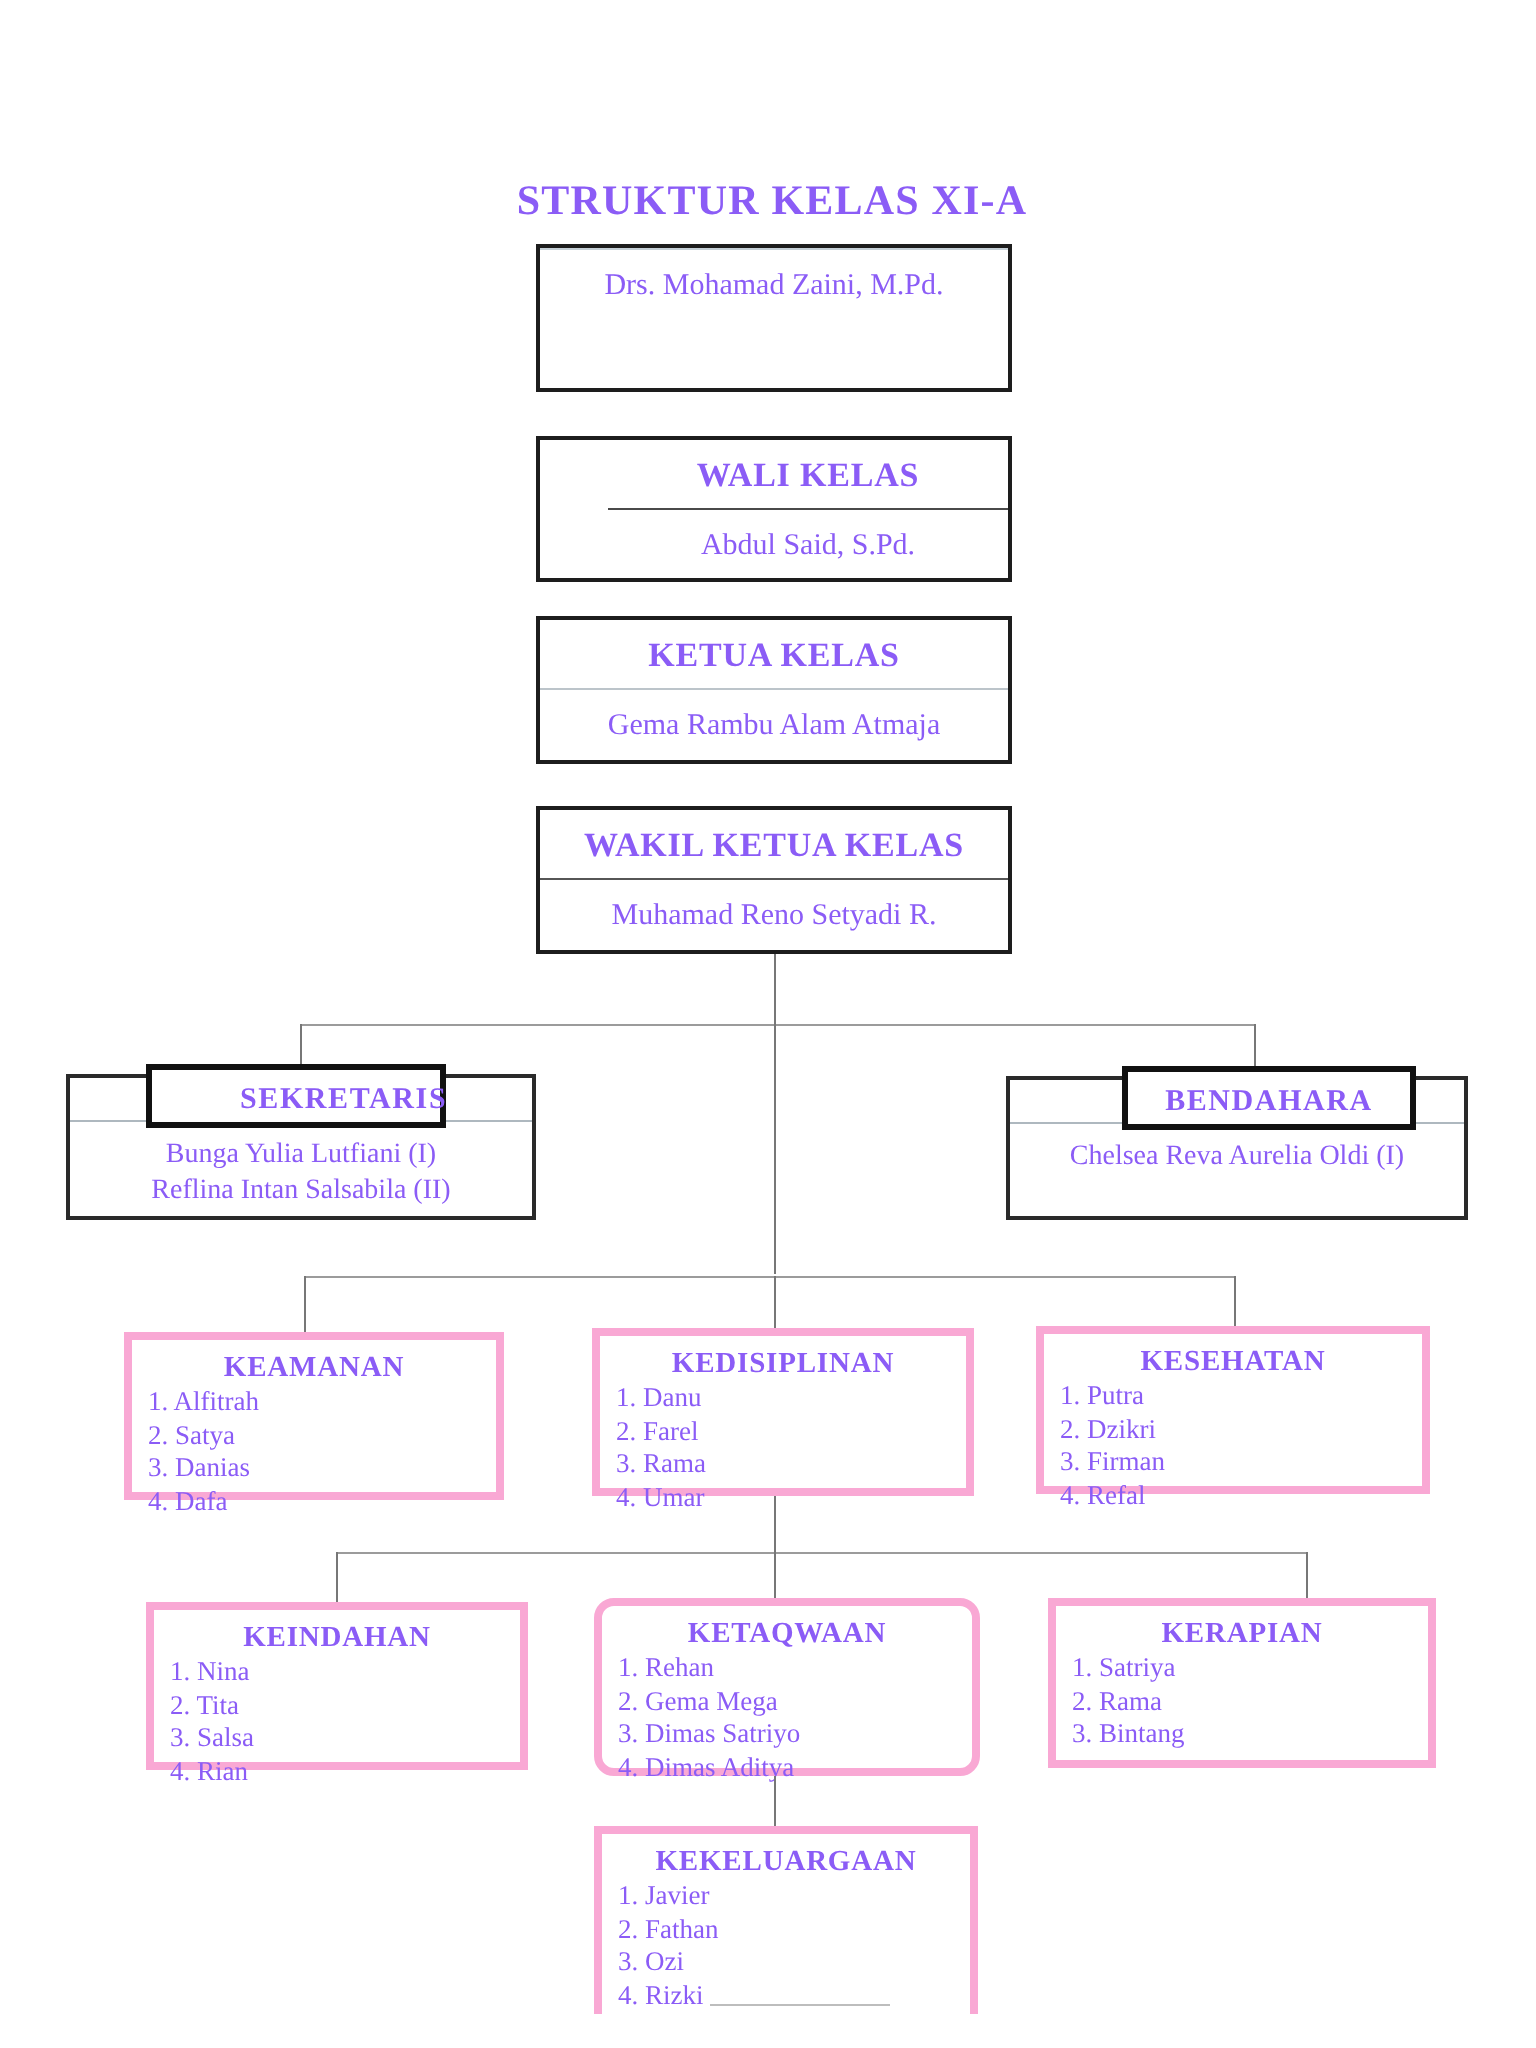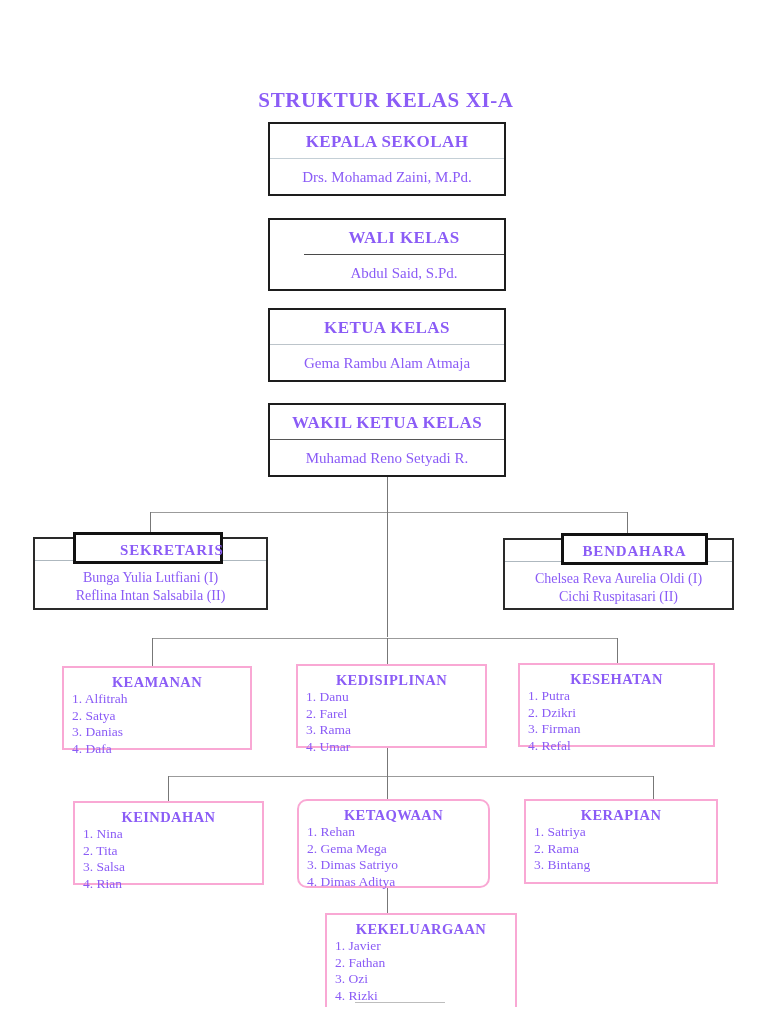--- a/index.html
+++ b/index.html
@@ -76,21 +76,21 @@
   .officer .onames {
     position: absolute;
     top: 30px; left: 0; right: 0;
     text-align: center;
     font-size: 14px;
     line-height: 18px;
   }
   
   .section {
     position: absolute;
-    border: 2px solid #f9a8d4;
+    border: 4px solid #f9a8d4;
     box-sizing: border-box;
     background: #fff;
   }
   .section.noextbottom { border-bottom: none; }
   .section .shead {
     margin-top: 6px;
     text-align: center;
     font-size: 14.5px;
     font-weight: bold;
     letter-spacing: 0.4px;
@@ -107,21 +107,20 @@
   .conn.faint { height: 1px; background: #bdbdbd; }
 </style>
 </head>
 <body>
 
 <div id="page">
 
   <div class="chart-title">STRUKTUR KELAS XI-A</div>
 
   <div class="vbox v1" style="top:122px;height:74px;">
-    <div class="vtitle">KEPALA SEKOLAH</div>
     <div class="vdivider"></div>
     <div class="vname">Drs. Mohamad Zaini, M.Pd.</div>
   </div>
 
   <div class="vbox v2" style="top:218px;height:73px;padding-left:34px;">
     <div class="vtitle">WALI KELAS</div>
     <div class="vdivider"></div>
     <div class="vname">Abdul Said, S.Pd.</div>
   </div>
 
@@ -150,21 +149,20 @@
       <div>Bunga Yulia Lutfiani (I)</div>
       <div>Reflina Intan Salsabila (II)</div>
     </div>
   </div>
 
   <div class="officer" style="left:503px;top:538px;width:231px;height:72px;">
     <div class="odivider"></div>
     <div class="ohead" style="left:56px;width:147px;">BENDAHARA</div>
     <div class="onames">
       <div>Chelsea Reva Aurelia Oldi (I)</div>
-      <div>Cichi Ruspitasari (II)</div>
     </div>
   </div>
 
   <div class="conn h" style="left:152px;top:638px;width:466px;"></div>
   <div class="conn v" style="left:152px;top:638px;height:28px;"></div>
   <div class="conn v" style="left:387px;top:638px;height:26px;"></div>
   <div class="conn v" style="left:617px;top:638px;height:25px;"></div>
 
   <div class="section" style="left:62px;top:666px;width:190px;height:84px;">
     <div class="shead">KEAMANAN</div>
@@ -226,21 +224,21 @@
     <div class="shead">KERAPIAN</div>
     <div class="smembers">
       <div>1. Satriya</div>
       <div>2. Rama</div>
       <div>3. Bintang</div>
     </div>
   </div>
 
   <div class="conn v" style="left:387px;top:888px;height:25px;"></div>
 
-  <div class="section noextbottom" style="left:297px;top:913px;width:192px;height:94px;margin-left:28px;">
+  <div class="section noextbottom" style="left:297px;top:913px;width:192px;height:94px;">
     <div class="shead">KEKELUARGAAN</div>
     <div class="smembers">
       <div>1. Javier</div>
       <div>2. Fathan</div>
       <div>3. Ozi</div>
       <div>4. Rizki</div>
     </div>
   </div>
   <div class="conn faint" style="left:355px;top:1002px;width:90px;"></div>
 

